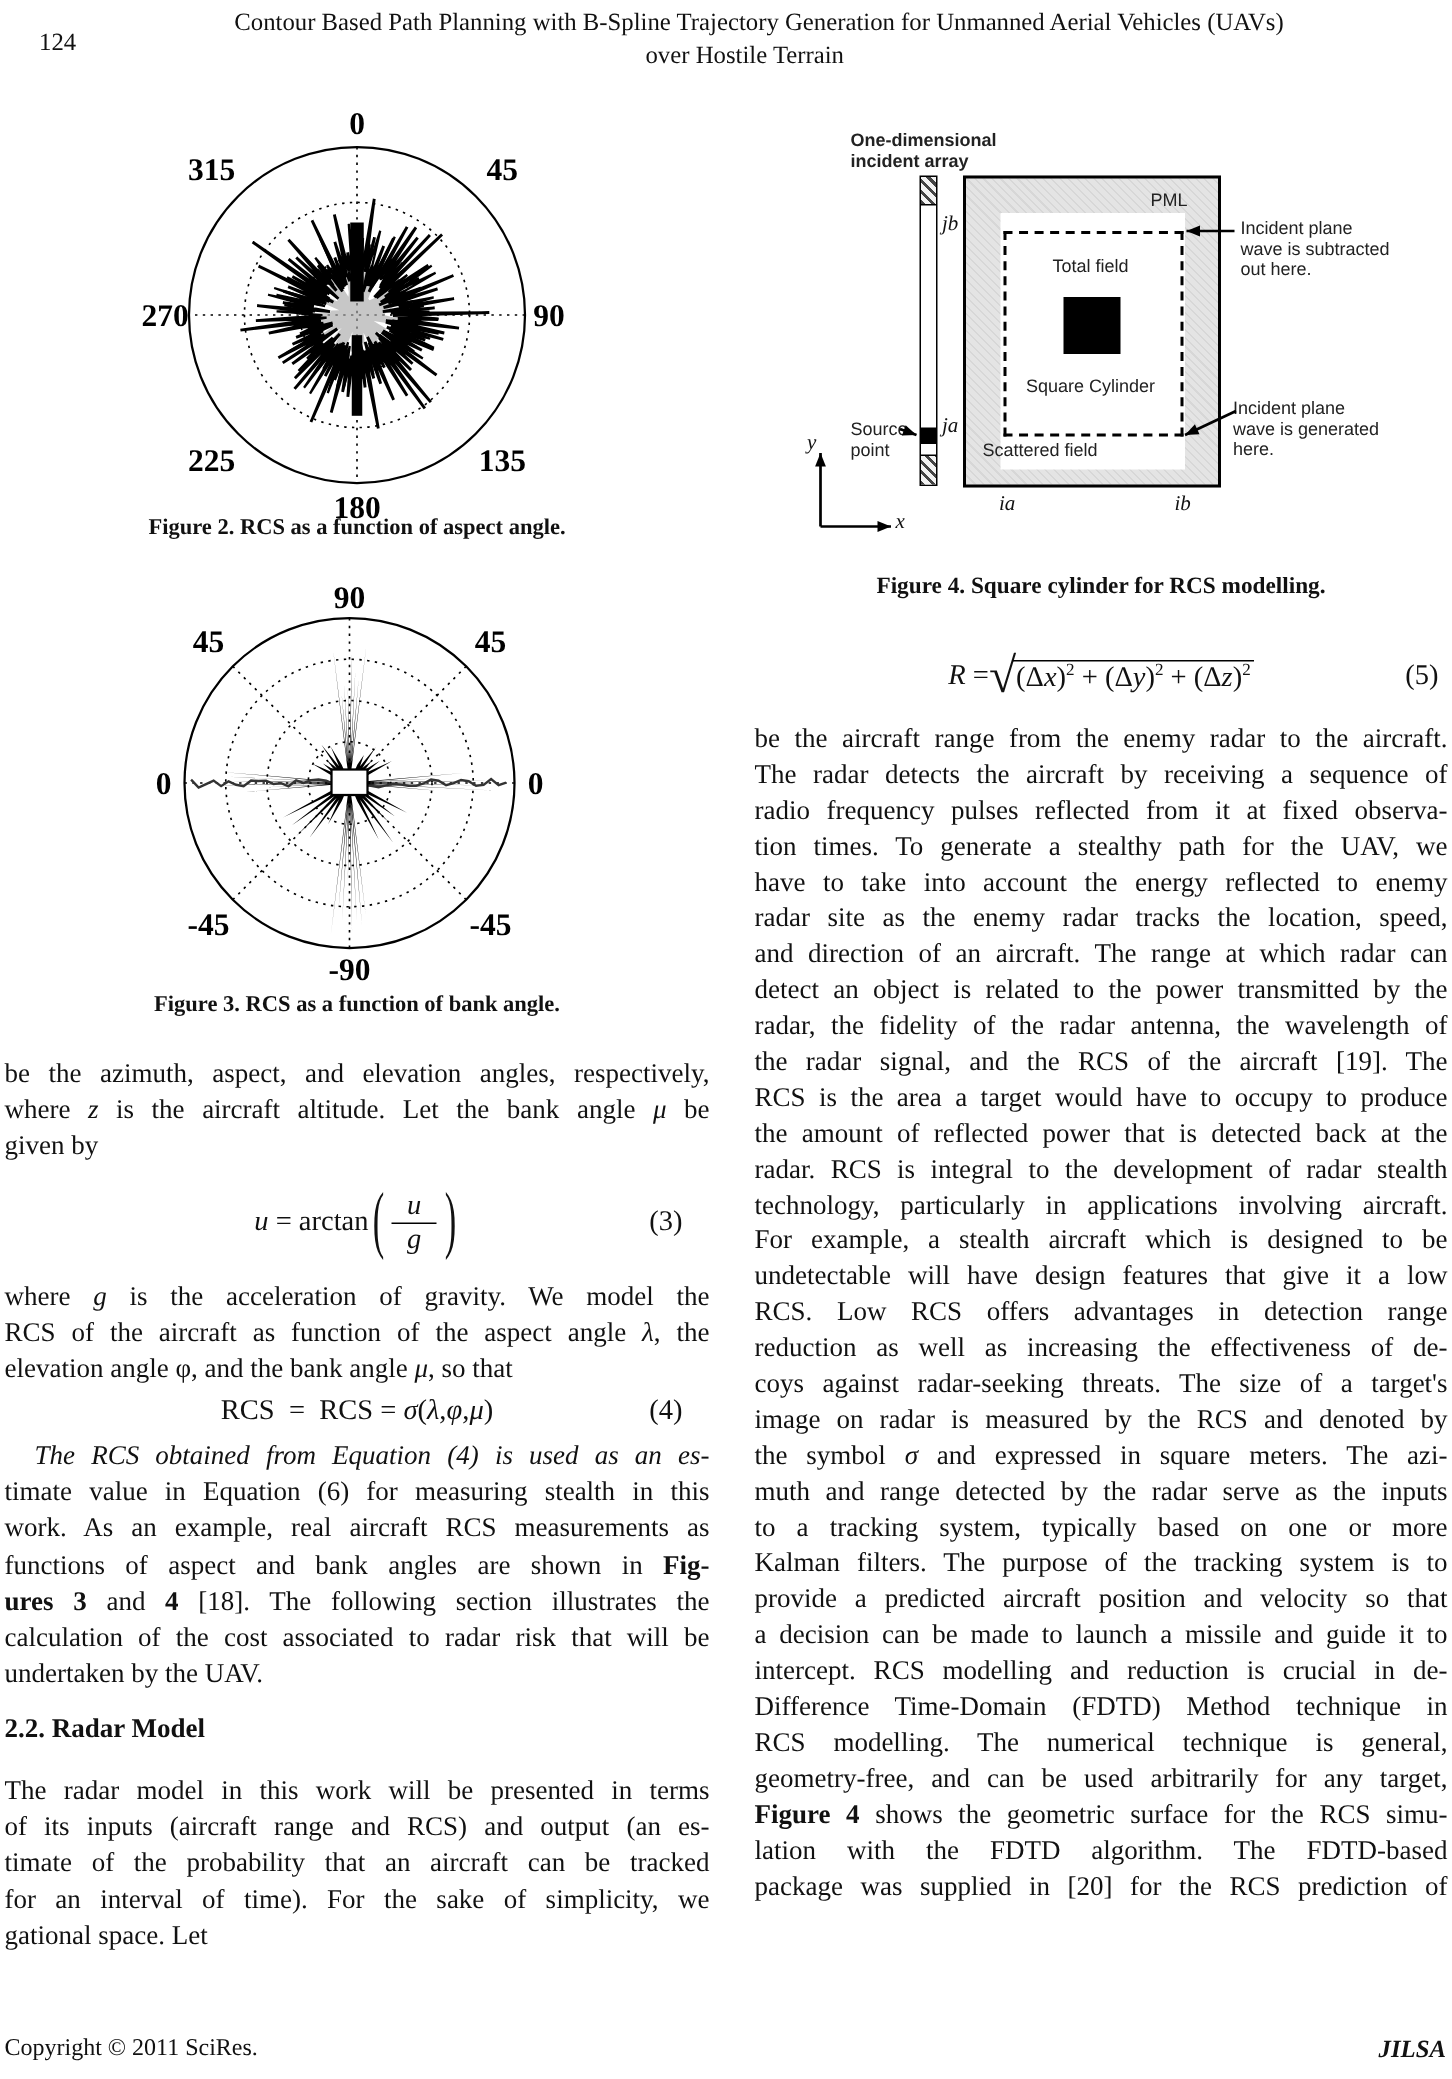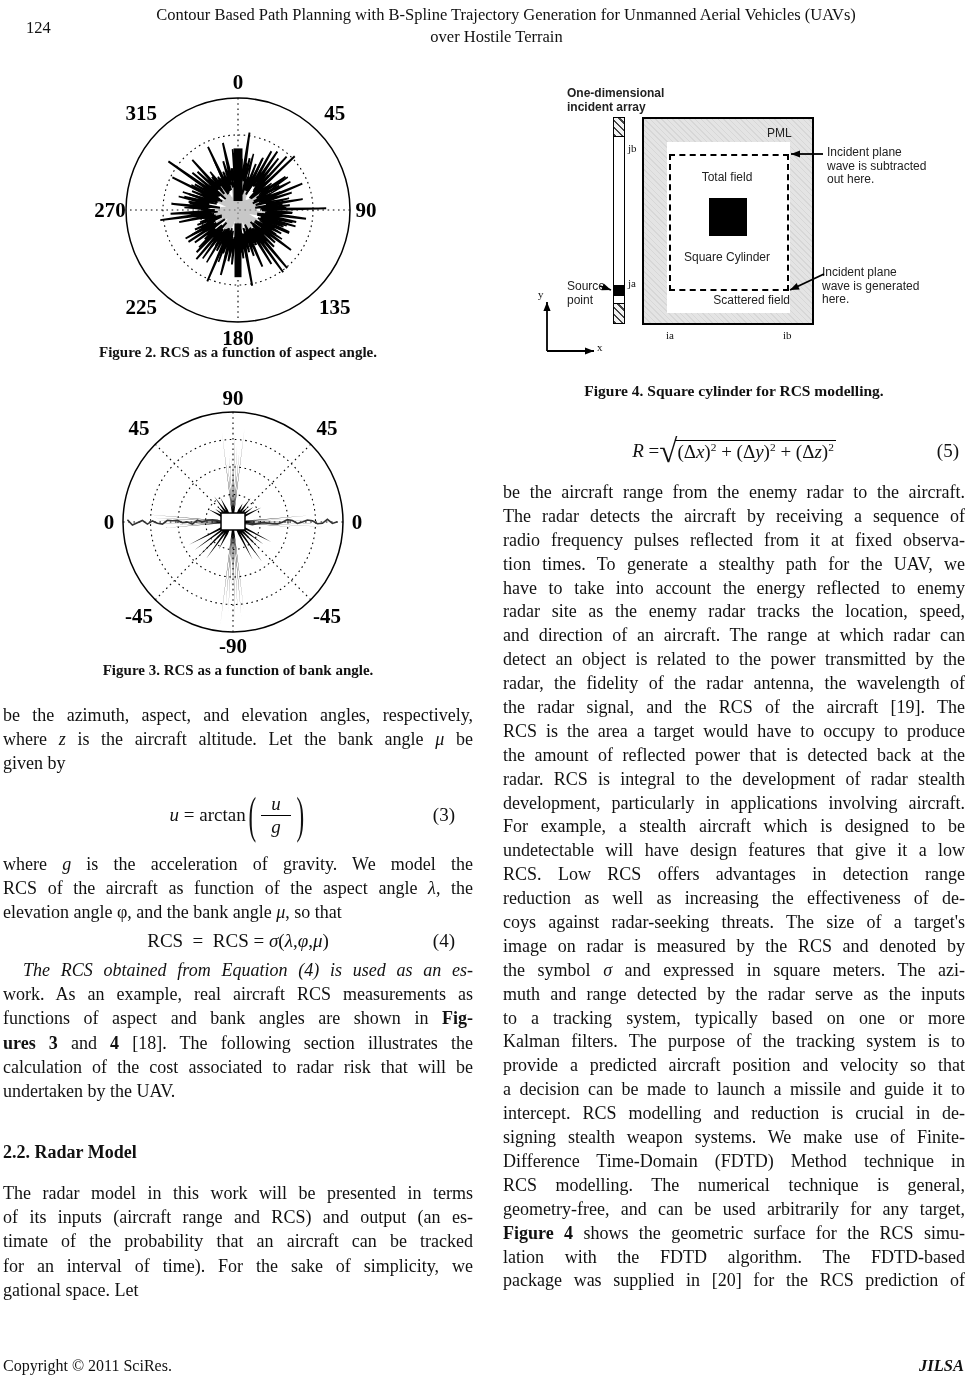--- a/index.html
+++ b/index.html
@@ -31,21 +31,21 @@
   .frac span{padding:0 5px;}
   .bigparen{display:inline-block;font-size:20px;transform:scaleY(2.5) scaleX(1.15);margin:0 3px;font-weight:300;}
   .radical{font-size:33px;line-height:0;font-weight:400;margin-right:-2px;}
   .radicand{border-top:1.8px solid #000;padding:0 2px;}
   .sup{font-size:0.6em;vertical-align:super;line-height:0;}
   .pre{white-space:pre;}
   
   #fig4{left:0;top:85px;width:462px;height:292px;}
   .f4lab{position:absolute;font-family:"Liberation Sans","DejaVu Sans",sans-serif;
          font-size:12px;line-height:13.5px;color:#222;}
-  .f4ital{position:absolute;font-size:11px;font-family:"Liberation Serif",serif;}
+  .f4ital{position:absolute;font-style:italic;font-size:14px;font-family:"Liberation Serif",serif;}
   #f4-strip{position:absolute;left:110px;top:32px;width:10px;height:205px;border:1.5px solid #000;background:#fff;}
   .hatchcap{position:absolute;left:0;width:10px;background:repeating-linear-gradient(45deg,#444 0 2px,#f2f2f2 2px 5px);border-bottom:1.5px solid #000;}
   #f4-srcsq{position:absolute;left:0;top:167px;width:10px;height:11px;background:#000;}
   #f4-box{position:absolute;left:139px;top:32px;width:168px;height:204px;border:2px solid #000;
           background:#e4e4e4;background-image:repeating-linear-gradient(45deg,rgba(0,0,0,0.06) 0 1px,transparent 1px 4px);}
   #f4-white{position:absolute;left:164px;top:57px;width:123px;height:171px;background:#fff;}
   #f4-dashed{position:absolute;left:166px;top:69px;width:116px;height:133px;border:2px dashed #000;background:#fff;}
   #f4-blacksq{position:absolute;left:206px;top:113px;width:38px;height:38px;background:#000;}
   #fig4svg{position:absolute;left:0;top:0;width:462px;height:292px;}
 </style>
@@ -133,20 +133,21 @@
       <div class="tline lastline"><span>elevation angle φ, and the bank angle </span><span style="font-style: italic;">μ</span><span>, so that</span></div>
     </div>
 
   <div class="abs equation pre" style="top:926px;height:30px;">
     <span><span>RCS  =  RCS = </span><span style="font-style: italic;">σ</span><span>(</span><span style="font-style: italic;">λ</span><span>,</span><span style="font-style: italic;">φ</span><span>,</span><span style="font-style: italic;">μ</span><span>)</span></span>
     <span class="eqnum" style="right:18px;">(4)</span>
   </div>
 
   <div class="abs para" style="top:958px;">
       <div class="tline" style="text-indent: 20px; font-style: italic;">The RCS obtained from Equation (4) is used as an es-</div>
+      <div class="tline">timate value in Equation (6) for measuring stealth in this</div>
       <div class="tline">work. As an example, real aircraft RCS measurements as</div>
       <div class="tline"><span>functions of aspect and bank angles are shown in </span><span style="font-weight: 700;">Fig-</span></div>
       <div class="tline"><span style="font-weight: 700;">ures 3</span><span> and </span><span style="font-weight: 700;">4</span><span> [18]. The following section illustrates the</span></div>
       <div class="tline">calculation of the cost associated to radar risk that will be</div>
       <div class="tline lastline">undertaken by the UAV.</div>
     </div>
 
   <div class="abs heading" style="top:1142px;">2.2. Radar Model</div>
 
   <div class="abs para" style="top:1181px;">
@@ -166,21 +167,21 @@
       <div>incident array</div>
     </div>
 
     <div id="f4-box"></div>
     <div id="f4-white"></div>
     <div class="f4lab" style="left:264px;top:42px;">PML</div>
     <div id="f4-dashed"></div>
     <div class="f4lab" style="left:166px;top:86px;width:116px;text-align:center;">Total field</div>
     <div id="f4-blacksq"></div>
     <div class="f4lab" style="left:166px;top:166px;width:116px;text-align:center;">Square Cylinder</div>
-    <div class="f4lab" style="left:164px;top:209px;width:123px;text-align:right;">Scattered field</div>
+    <div class="f4lab" style="left:152px;top:209px;width:123px;text-align:left;">Scattered field</div>
 
     <div id="f4-strip">
       <div class="hatchcap" style="top:0;height:18px;"></div>
       <div class="hatchcap" style="bottom:0;height:19px;border-bottom:none;border-top:1.5px solid #000;"></div>
       <div id="f4-srcsq"></div>
     </div>
 
     <div class="f4ital" style="left:125px;top:57px;">jb</div>
     <div class="f4ital" style="left:125px;top:192px;">ja</div>
     <div class="f4ital" style="left:163px;top:244px;">ia</div>
@@ -235,35 +236,34 @@
       <div class="tline">tion times. To generate a stealthy path for the UAV, we</div>
       <div class="tline">have to take into account the energy reflected to enemy</div>
       <div class="tline">radar site as the enemy radar tracks the location, speed,</div>
       <div class="tline">and direction of an aircraft. The range at which radar can</div>
       <div class="tline">detect an object is related to the power transmitted by the</div>
       <div class="tline">radar, the fidelity of the radar antenna, the wavelength of</div>
       <div class="tline">the radar signal, and the RCS of the aircraft [19]. The</div>
       <div class="tline">RCS is the area a target would have to occupy to produce</div>
       <div class="tline">the amount of reflected power that is detected back at the</div>
       <div class="tline">radar. RCS is integral to the development of radar stealth</div>
-      <div class="tline">development, particularly in applications involving aircraft.</div>
+      <div class="tline">technology, particularly in applications involving aircraft.</div>
       <div class="tline">For example, a stealth aircraft which is designed to be</div>
       <div class="tline">undetectable will have design features that give it a low</div>
       <div class="tline">RCS. Low RCS offers advantages in detection range</div>
       <div class="tline">reduction as well as increasing the effectiveness of de-</div>
       <div class="tline">coys against radar-seeking threats. The size of a target's</div>
       <div class="tline">image on radar is measured by the RCS and denoted by</div>
       <div class="tline"><span>the symbol </span><span style="font-style: italic;">σ</span><span> and expressed in square meters. The azi-</span></div>
       <div class="tline">muth and range detected by the radar serve as the inputs</div>
       <div class="tline">to a tracking system, typically based on one or more</div>
       <div class="tline">Kalman filters. The purpose of the tracking system is to</div>
       <div class="tline">provide a predicted aircraft position and velocity so that</div>
       <div class="tline">a decision can be made to launch a missile and guide it to</div>
       <div class="tline">intercept. RCS modelling and reduction is crucial in de-</div>
-      <div class="tline">signing stealth weapon systems. We make use of Finite-</div>
       <div class="tline">Difference Time-Domain (FDTD) Method technique in</div>
       <div class="tline">RCS modelling. The numerical technique is general,</div>
       <div class="tline">geometry-free, and can be used arbitrarily for any target,</div>
       <div class="tline"><span style="font-weight: 700;">Figure 4</span><span> shows the geometric surface for the RCS simu-</span></div>
       <div class="tline">lation with the FDTD algorithm. The FDTD-based</div>
       <div class="tline">package was supplied in [20] for the RCS prediction of</div>
     </div>
 </div>
 
 <div class="abs" id="footer-left">Copyright © 2011 SciRes.</div>

